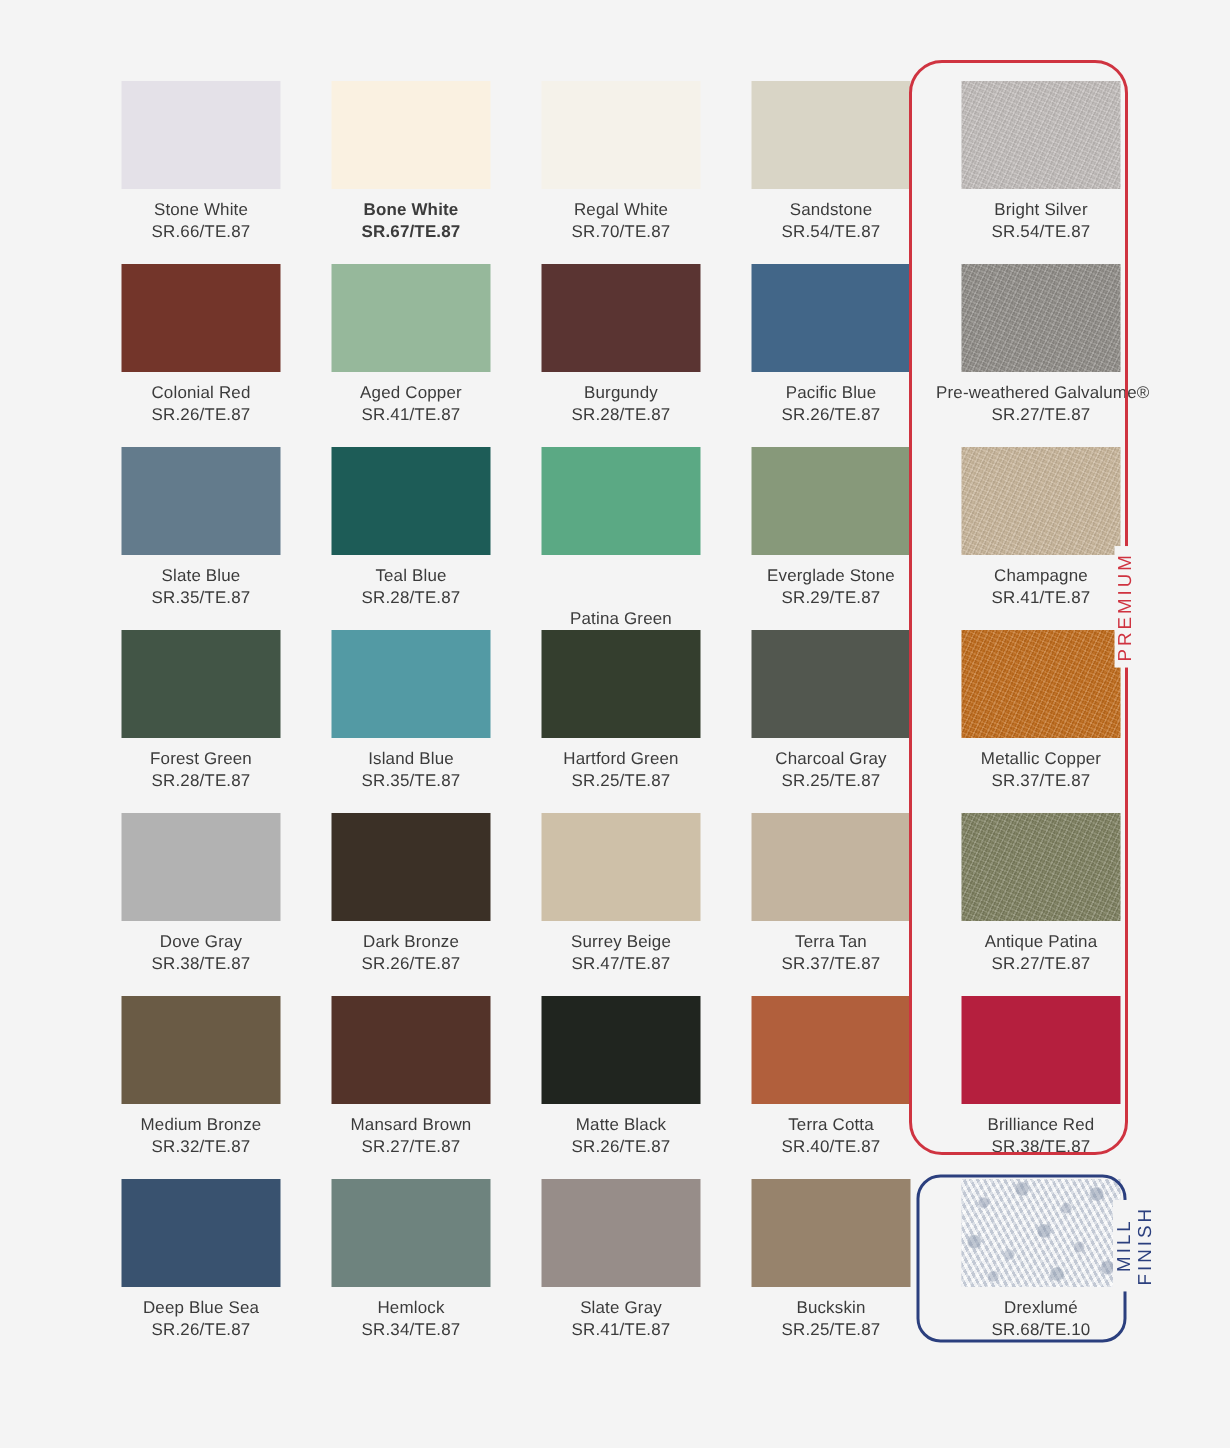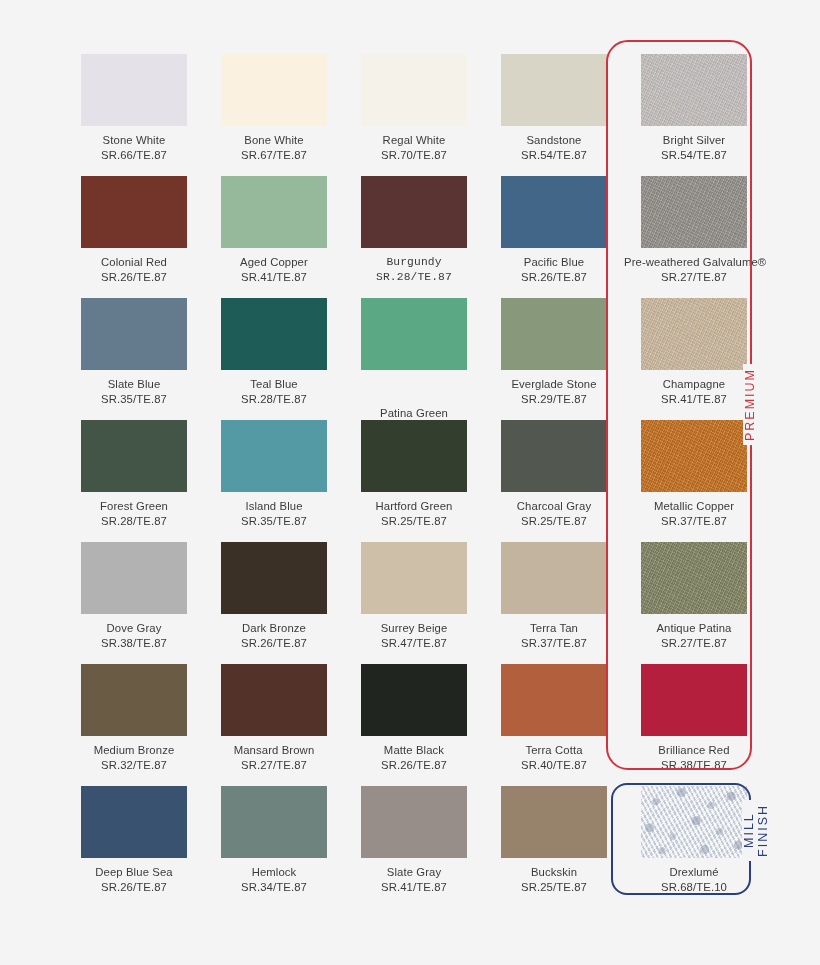--- a/index.html
+++ b/index.html
@@ -161,21 +161,21 @@
   <div id="swatch-grid">
       <div class="swatch-cell">
         <div class="swatch-chip" style="background-color: rgb(228, 225, 232);"></div>
         <div class="swatch-caption" style="color: rgb(59, 59, 59);">
           <span class="swatch-name">Stone White</span>
           <span class="swatch-sr">SR.66/TE.87</span>
         </div>
       </div>
       <div class="swatch-cell">
         <div class="swatch-chip" style="background-color: rgb(250, 241, 225);"></div>
-        <div class="swatch-caption" style="color: rgb(59, 59, 59);">
+        <div class="swatch-caption" style="color: rgb(59, 59, 59); font-weight: bold;">
           <span class="swatch-name">Bone White</span>
           <span class="swatch-sr">SR.67/TE.87</span>
         </div>
       </div>
       <div class="swatch-cell">
         <div class="swatch-chip" style="background-color: rgb(245, 242, 234);"></div>
         <div class="swatch-caption" style="color: rgb(59, 59, 59);">
           <span class="swatch-name">Regal White</span>
           <span class="swatch-sr">SR.70/TE.87</span>
         </div>
@@ -203,21 +203,21 @@
       </div>
       <div class="swatch-cell">
         <div class="swatch-chip" style="background-color: rgb(150, 184, 155);"></div>
         <div class="swatch-caption" style="color: rgb(59, 59, 59);">
           <span class="swatch-name">Aged Copper</span>
           <span class="swatch-sr">SR.41/TE.87</span>
         </div>
       </div>
       <div class="swatch-cell">
         <div class="swatch-chip" style="background-color: rgb(90, 52, 50);"></div>
-        <div class="swatch-caption" style="color: rgb(59, 59, 59); font-family: Liberation Mono, monospace;">
+        <div class="swatch-caption" style="color: rgb(59, 59, 59);">
           <span class="swatch-name">Burgundy</span>
           <span class="swatch-sr">SR.28/TE.87</span>
         </div>
       </div>
       <div class="swatch-cell">
         <div class="swatch-chip" style="background-color: rgb(66, 102, 136);"></div>
         <div class="swatch-caption" style="color: rgb(59, 59, 59);">
           <span class="swatch-name">Pacific Blue</span>
           <span class="swatch-sr">SR.26/TE.87</span>
         </div>

